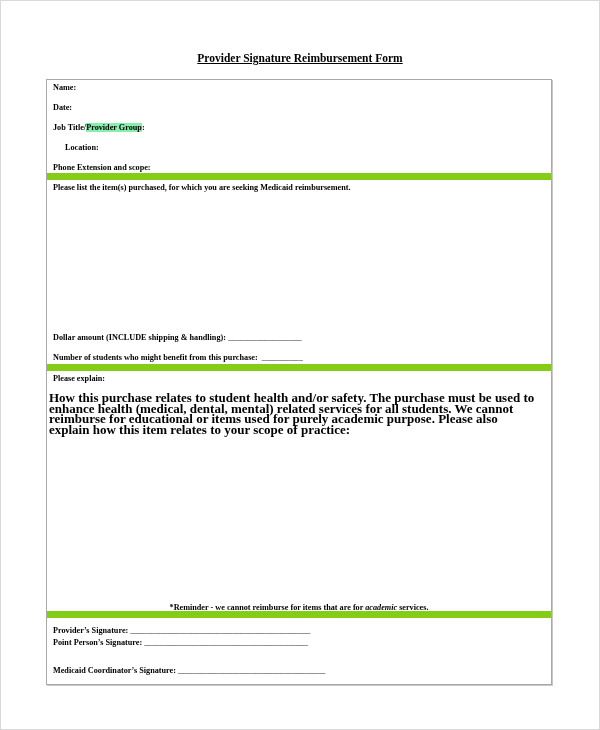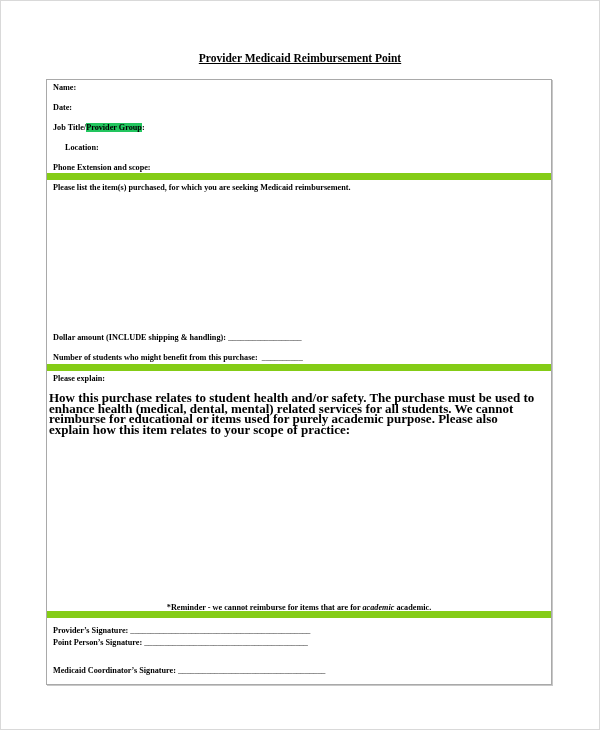--- a/index.html
+++ b/index.html
@@ -33,39 +33,39 @@
       border-bottom: 7px solid #84cc16;
       box-sizing: border-box;
     }
     .section:last-child { border-bottom: none; }
     .line {
       position: absolute; left: 6px;
       font-size: 8.2px; font-weight: bold;
       white-space: nowrap;
       line-height: 10px;
     }
-    .hl { background: #22c55e; }
+    .hl { background: #86efac; }
     .para {
       position: absolute; left: 2px; width: 490px;
       font-size: 13px; font-weight: bold;
       line-height: 10.5px;
     }
     .blank { font-weight: normal; letter-spacing: 0; }
     .reminder {
       position: absolute; left: 0; width: 504px; text-align: center;
       font-size: 8.2px; font-weight: bold;
     }
     .reminder i { font-style: italic; }
   </style>
 </head>
 <body>
 
 <div class="page-frame"></div>
 
-<div class="title">Provider Medicaid Reimbursement Point</div>
+<div class="title">Provider Signature Reimbursement Form</div>
 
 <div class="form-box">
 
   <div class="section" style="top:0; height:100px;">
     <div class="line" style="top:3px;">
       <span>Name:</span>
     </div>
     <div class="line" style="top:23px;">
       <span>Date:</span>
     </div>
@@ -89,21 +89,21 @@
     <div class="line" style="top:153px;">
       <span>Dollar amount (INCLUDE shipping &amp; handling):</span>
       <span class="blank">__________________</span>
     </div>
   </div>
 
   <div class="section" style="top:291px; height:247px;">
     <div class="line" style="top:3px;">Please explain:</div>
     <div class="para" style="top:22px;">How this purchase relates to student health and/or safety. The purchase must be used to enhance health (medical, dental, mental) related services for all students. We cannot reimburse for educational or items used for purely academic purpose.  Please also explain how this item relates to your scope of practice:</div>
     <div class="reminder" style="top:232px;">
-      <span>*Reminder - we cannot reimburse for items that are for </span><i>academic</i><span> academic.</span>
+      <span>*Reminder - we cannot reimburse for items that are for </span><i>academic</i><span> services.</span>
     </div>
   </div>
 
   <div class="section" style="top:538px; height:66px;">
     <div class="line" style="top:8px;">
       <span>Provider’s Signature:</span>
       <span class="blank">____________________________________________</span>
     </div>
     <div class="line" style="top:20px;">
       <span>Point Person’s Signature:</span>

